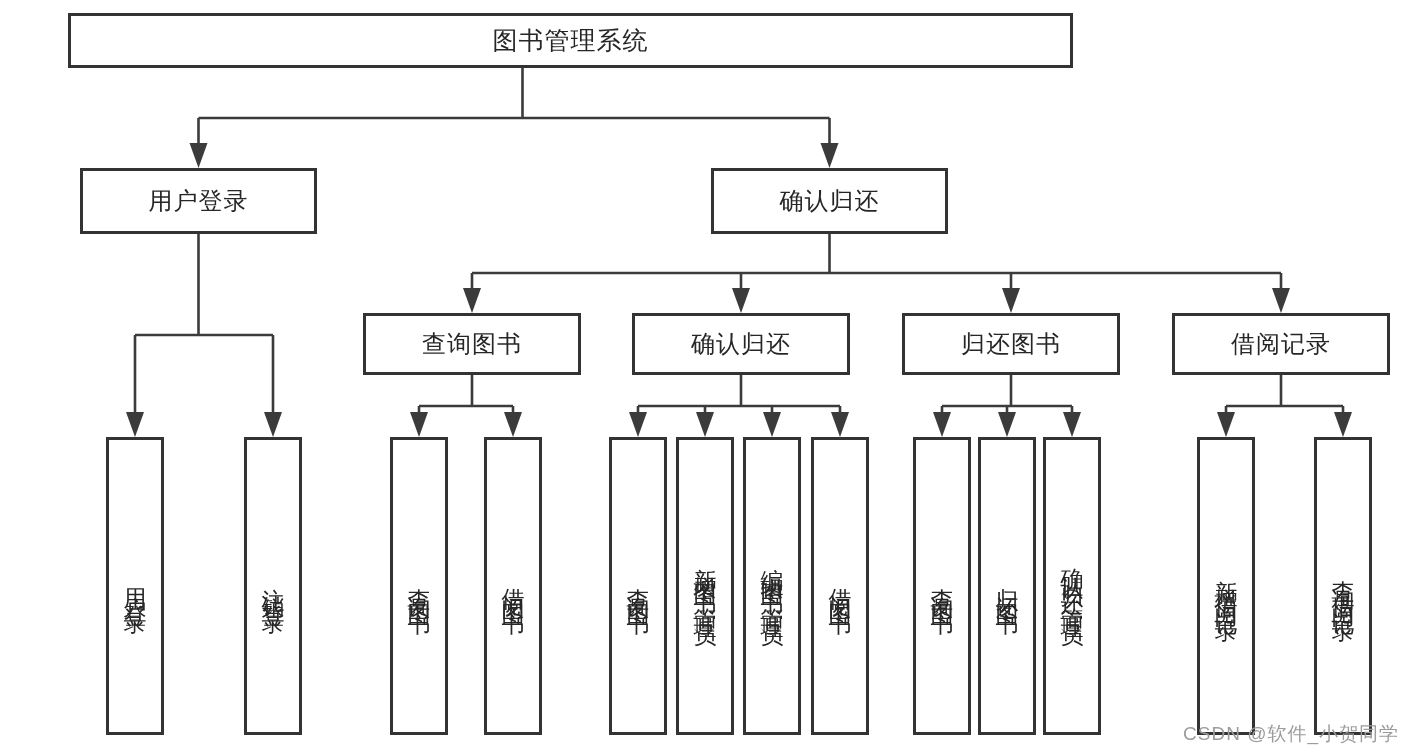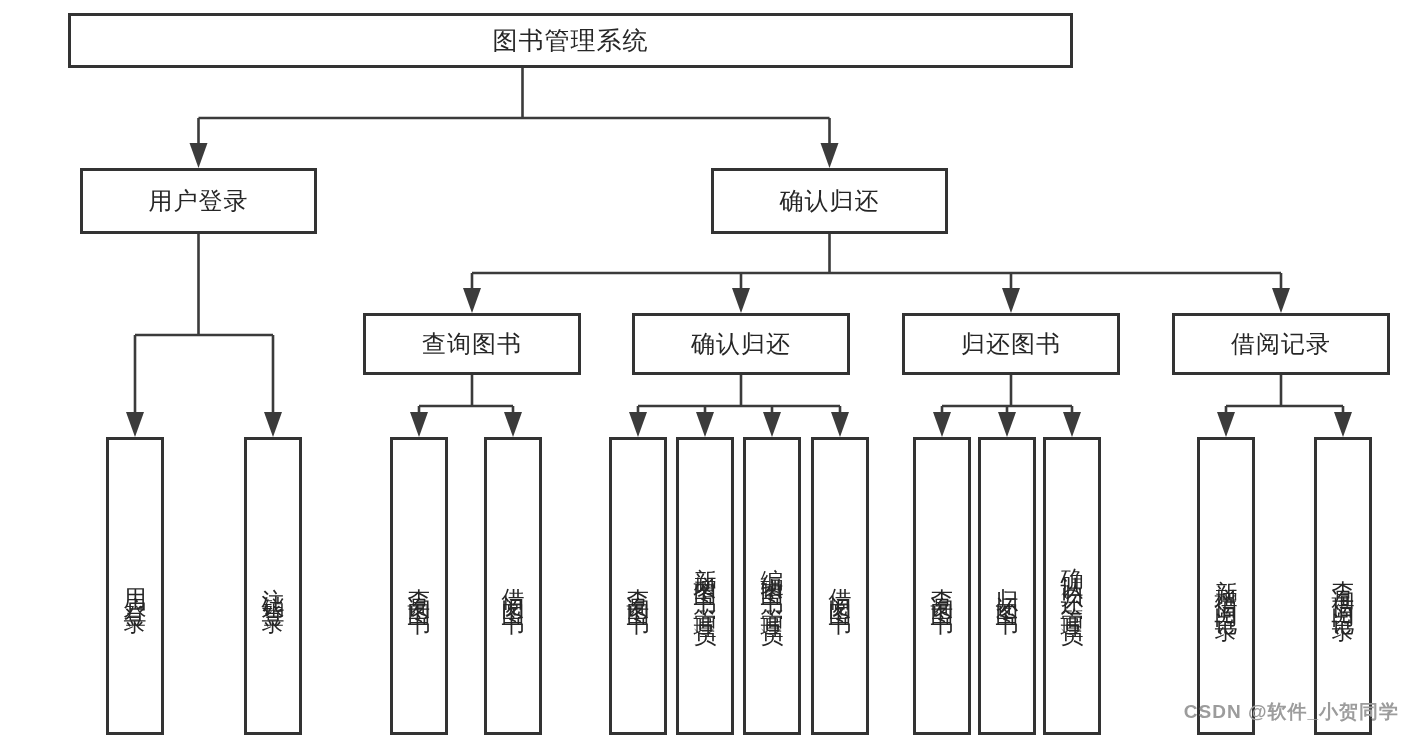--- a/index.html
+++ b/index.html
@@ -37,25 +37,24 @@
   .leaf .vtext{
     writing-mode:vertical-rl;
     text-orientation:mixed;
     font-size:23px;
     letter-spacing:8px;
     line-height:1;
     white-space:nowrap;
   }
   .watermark{
     position:absolute;
-    right:6px;bottom:22px;
+    right:6px;bottom:0;
     font-size:19px;
     color:var(--wm);
     letter-spacing:1px;
-    font-weight:bold;
   }
 </style>
 </head>
 <body>
 
 <div class="canvas">
 
   <svg class="connectors" viewBox="0 0 1405 747" xmlns="http://www.w3.org/2000/svg">
 
     <path class="stroke" d="M522.5 68 V118 M198.5 118 H829.5 M198.5 118 V146 M829.5 118 V146"></path>

